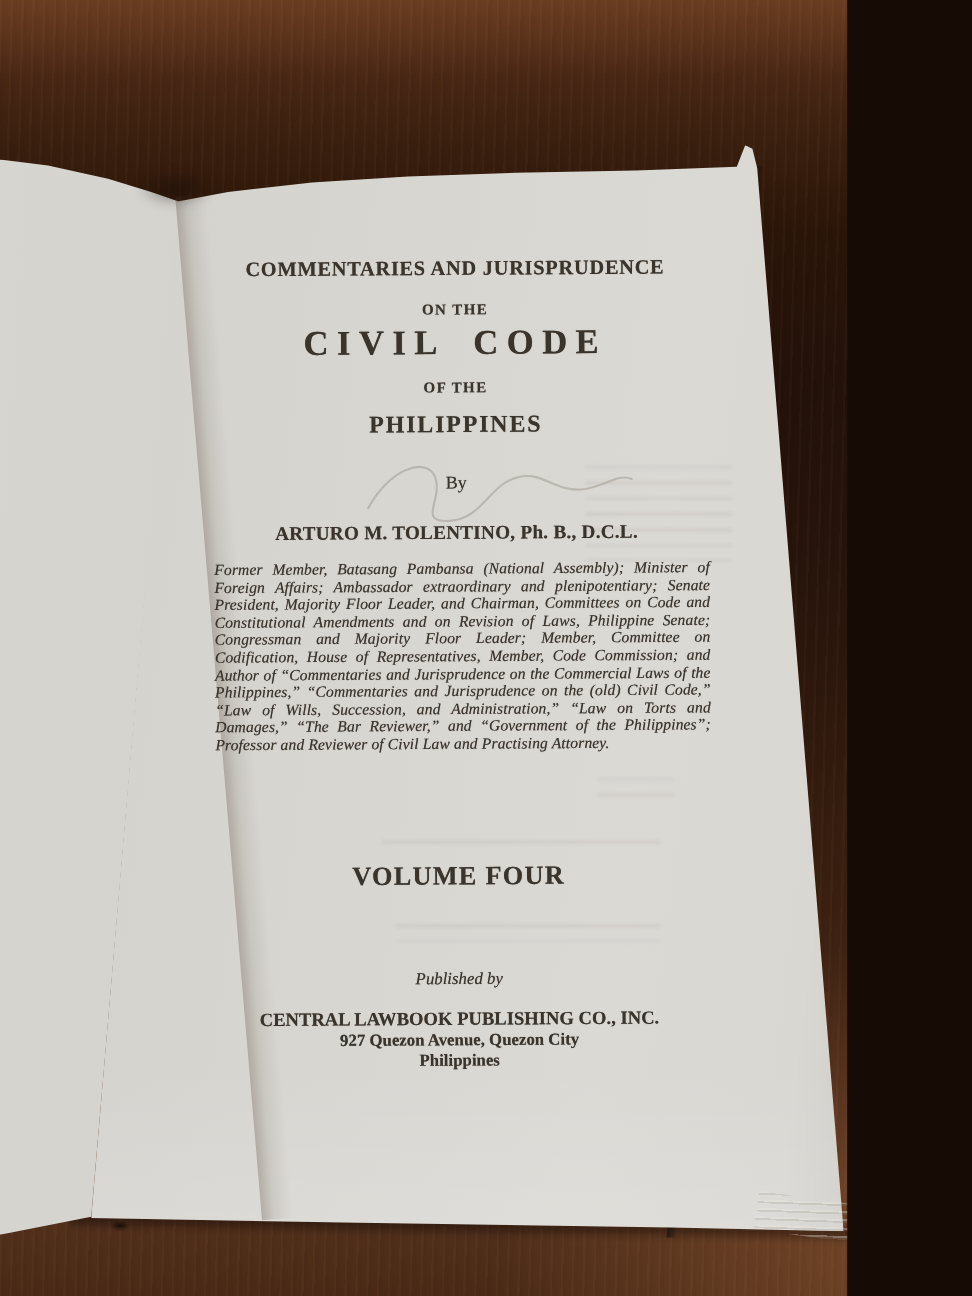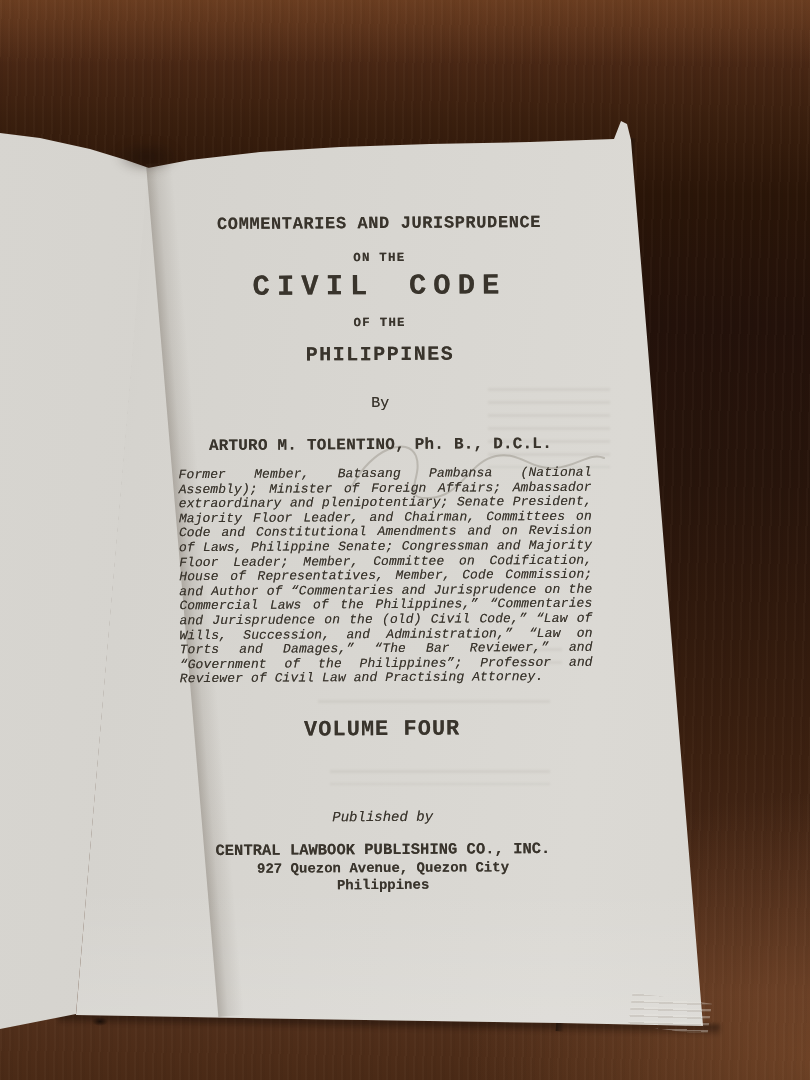--- a/index.html
+++ b/index.html
@@ -1,18 +1,18 @@
 <!DOCTYPE html>
 <html><head>
 <meta charset="utf-8">
 <style>
   html,body{margin:0;padding:0;background:#170b05;}
   .scene{
-    position:relative;width:810px;height:1080px;overflow:hidden;
-    font-family:Liberation Mono, monospace;
+    position:relative;width:706px;height:1080px;overflow:hidden;
+    font-family:Liberation Serif, serif;
     background:linear-gradient(180deg,#573019 0%,#4b2815 5%,#3a1f0e 11%,#2a1508 18%,#23110a 30%,#27140b 44%,#311a0d 58%,#3b2010 70%,#472817 82%,#54311d 92%,#4a2a16 100%);
   }
   .layer{position:absolute;inset:0;}
   .wood-hi-br{background:radial-gradient(60% 35% at 100% 98%,rgba(160,100,60,.40),rgba(160,100,60,0) 70%);}
   .wood-hi-top{background:linear-gradient(180deg,rgba(155,95,52,.28),rgba(155,95,52,0) 6%);}
   .wood-grain{background:repeating-linear-gradient(91.5deg,rgba(255,230,200,.025) 0 2px,rgba(0,0,0,.022) 2px 5px,transparent 5px 9px);}
   .wood-knot{position:absolute;left:92px;top:1017px;width:16px;height:9px;border-radius:50%;
     background:radial-gradient(closest-side,rgba(15,8,4,.8),rgba(15,8,4,0));}
   .page-shadow-bottom{position:absolute;left:58px;top:1013px;width:662px;height:12px;
     transform:rotate(1deg);transform-origin:top left;filter:blur(2px);

